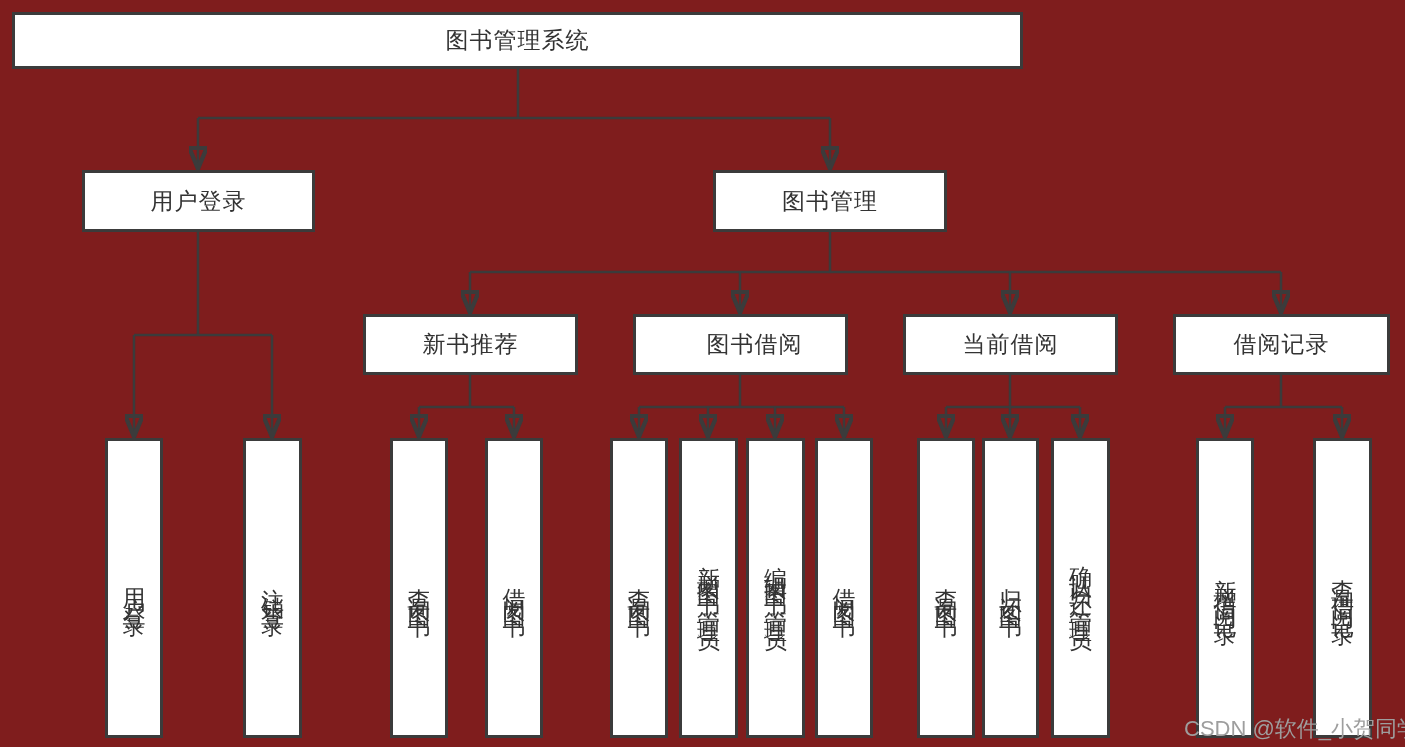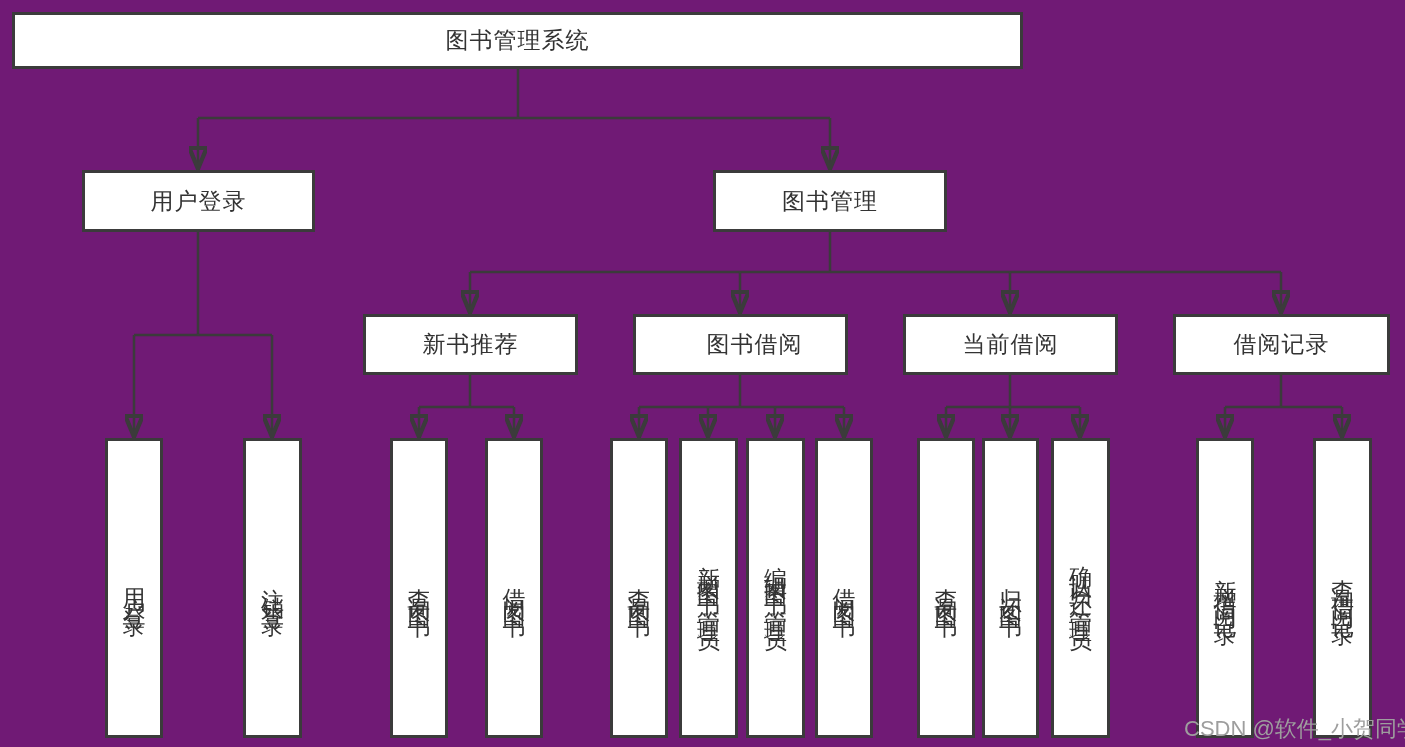--- a/index.html
+++ b/index.html
@@ -5,21 +5,21 @@
   html, body {
     margin: 0;
     padding: 0;
     background: #ffffff;
     font-family: "Liberation Sans", "DejaVu Sans", sans-serif;
   }
   #stage {
     position: relative;
     width: 1405px;
     height: 747px;
-    background: #701a75;
+    background: #7f1d1d;
     overflow: hidden;
   }
   #wires {
     position: absolute;
     left: 0; top: 0;
     width: 1405px;
     height: 747px;
     z-index: 1;
   }
   .node {

